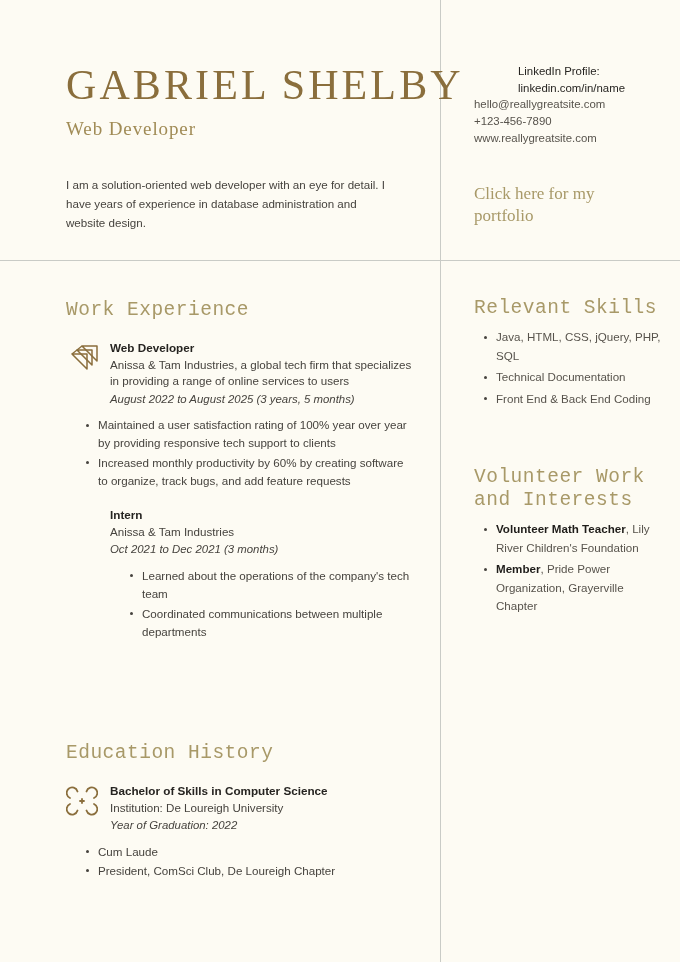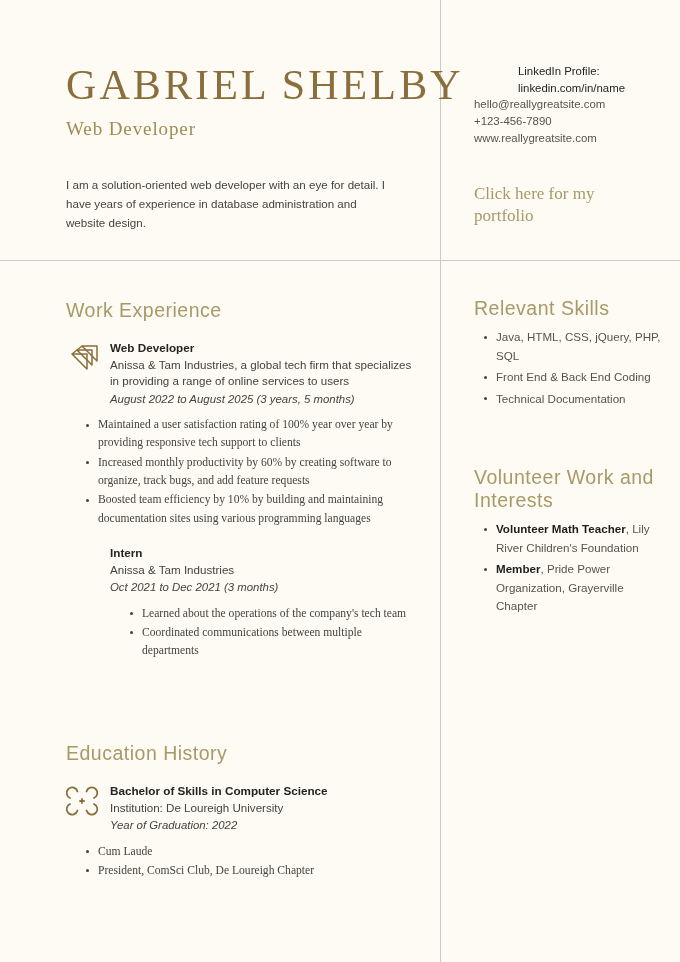--- a/index.html
+++ b/index.html
@@ -75,21 +75,21 @@
     left: 66px;
     top: 176px;
     width: 324px;
     font-size: 11.6px;
     line-height: 1.62;
     color: #46433e;
   }
 
   
   .section-heading {
-    font-family: Liberation Sans, sans-serif;
+    font-family: Liberation Mono, monospace;
     font-size: 19.5px;
     color: #a89968;
     letter-spacing: 0.5px;
     font-weight: 400;
     line-height: 1.18;
   }
 
   .wrap-work {
     position: absolute;
     left: 66px;
@@ -133,21 +133,20 @@
     font-style: italic;
     color: #46433e;
     line-height: 1.45;
     margin-top: 1px;
   }
 
   ul.bullets {
     margin: 9px 0 0 0;
     padding-left: 32px;
     list-style: none;
-    font-family: Liberation Serif, serif;
   }
   ul.bullets li {
     position: relative;
     font-size: 11.6px;
     line-height: 1.58;
     color: #46433e;
     margin-bottom: 1px;
   }
   ul.bullets li::before {
     content: "";
@@ -276,21 +275,20 @@
         <div class="entry-body">
           <div class="entry-title">Web Developer</div>
           <div class="entry-sub">Anissa &amp; Tam Industries, a global tech firm that specializes in providing a range of online services to users</div>
           <div class="entry-date">August 2022 to August 2025 (3 years, 5 months)</div>
         </div>
       </div>
 
       <ul class="bullets">
         <li>Maintained a user satisfaction rating of 100% year over year by providing responsive tech support to clients</li>
         <li>Increased monthly productivity by 60% by creating software to organize, track bugs, and add feature requests</li>
-        <li>Boosted team efficiency by 10% by building and maintaining documentation sites using various programming languages</li>
       </ul>
 
       <div class="sub-entry">
         <div class="entry-title">Intern</div>
         <div class="entry-sub">Anissa &amp; Tam Industries</div>
         <div class="entry-date">Oct 2021 to Dec 2021 (3 months)</div>
         <ul class="bullets">
           <li>Learned about the operations of the company's tech team</li>
           <li>Coordinated communications between multiple departments</li>
         </ul>
@@ -334,22 +332,22 @@
       <div class="contact-line">+123-456-7890</div>
       <div class="contact-line">www.reallygreatsite.com</div>
     </div>
 
     <div class="portfolio"><span>Click </span><span class="link">here</span><span> for my portfolio</span></div>
 
     <div class="wrap-skills">
       <div class="section-heading">Relevant Skills</div>
       <ul class="side-bullets">
         <li>Java, HTML, CSS, jQuery, PHP, SQL</li>
+        <li>Technical Documentation</li>
         <li>Front End &amp; Back End Coding</li>
-        <li>Technical Documentation</li>
       </ul>
     </div>
 
     <div class="wrap-volunteer">
       <div class="section-heading">Volunteer Work and Interests</div>
       <ul class="side-bullets">
         <li><b>Volunteer Math Teacher</b><span>, Lily River Children's Foundation</span></li>
         <li><b>Member</b><span>, Pride Power Organization, Grayerville Chapter</span></li>
       </ul>
     </div>

